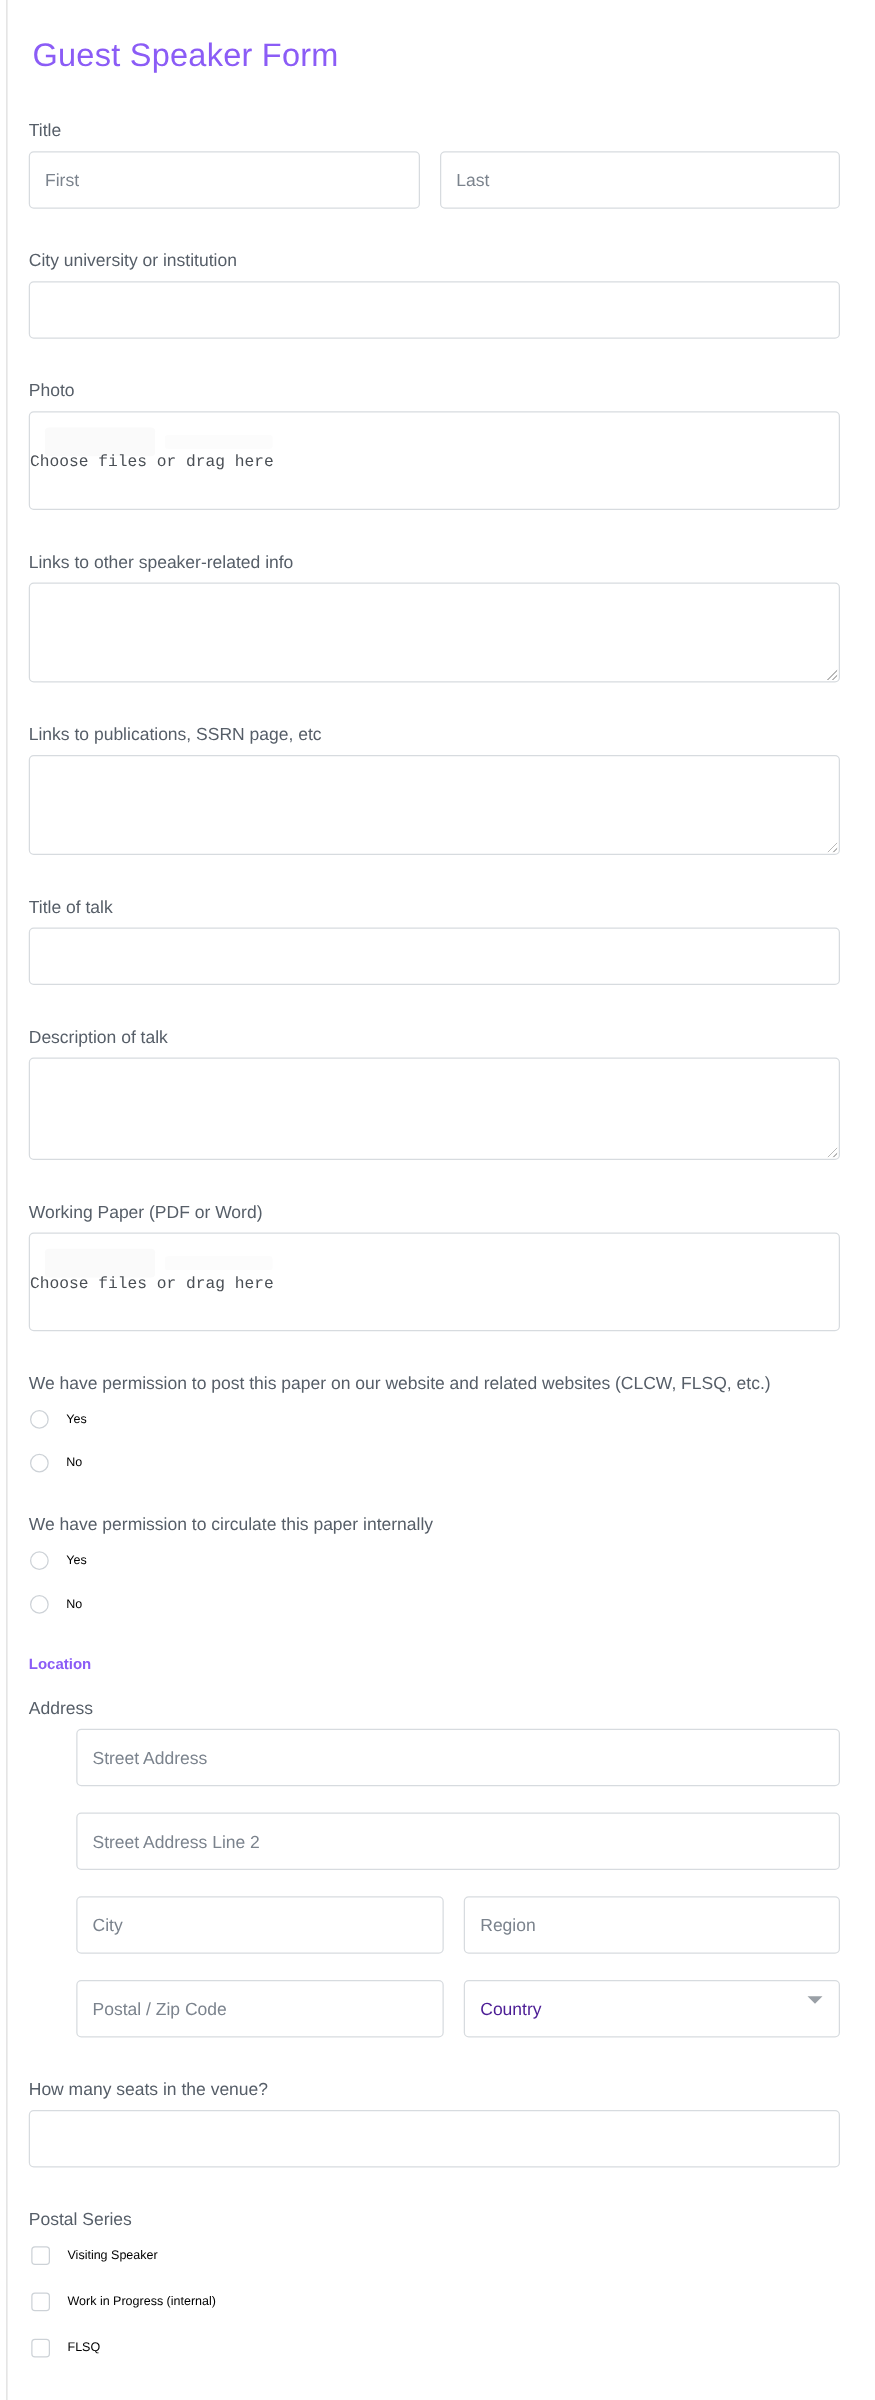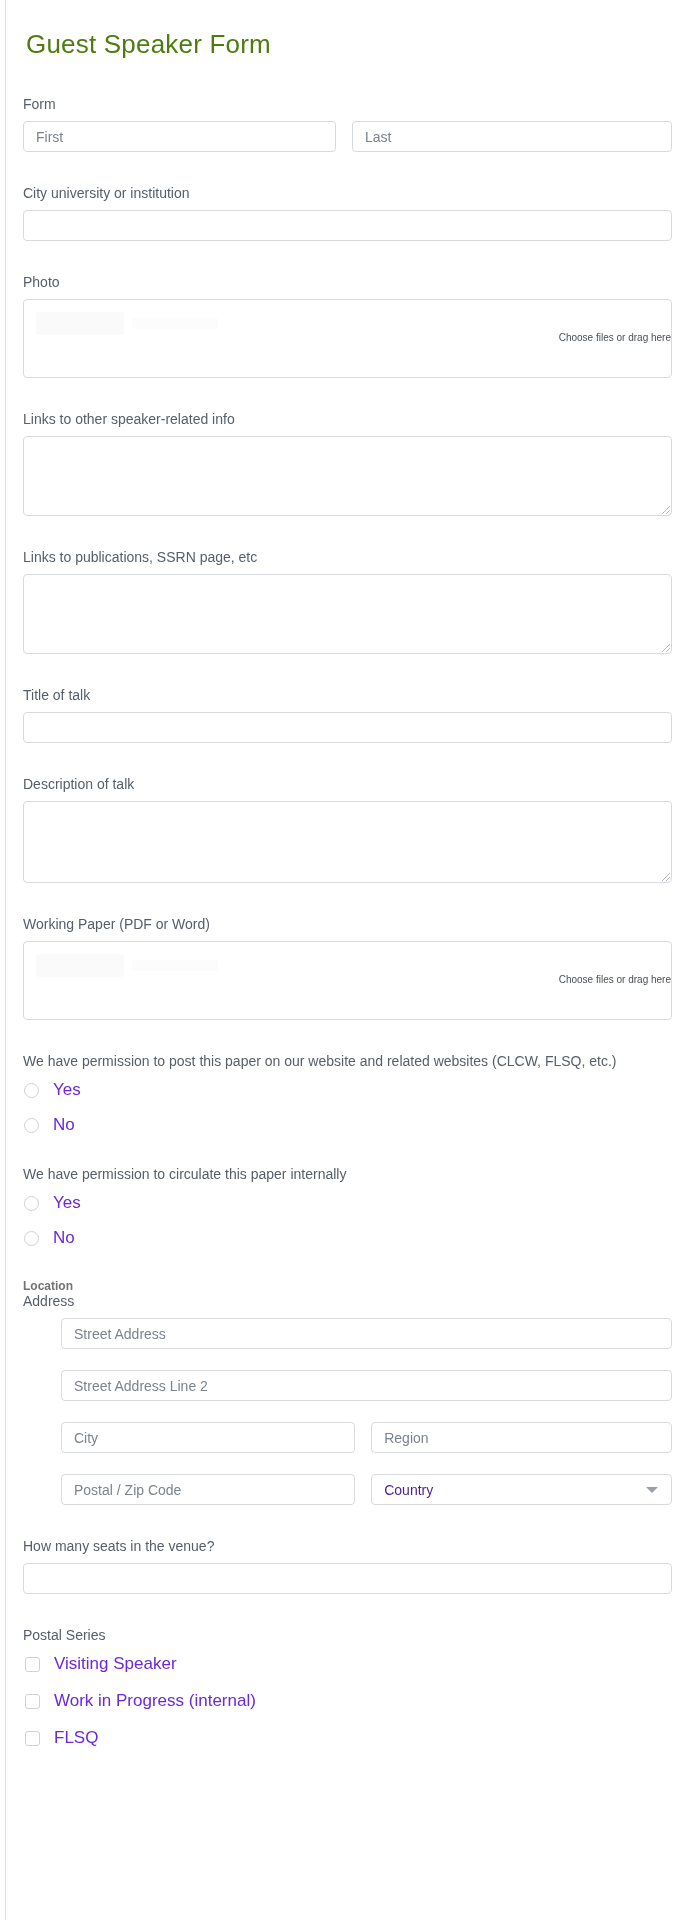--- a/index.html
+++ b/index.html
@@ -16,40 +16,40 @@
     width: 1px;
     background: #dddddd;
   }
   .form-wrap {
     padding: 28px 28px 0 23px;
     width: 700px;
   }
   .form-title {
     font-size: 26px;
     font-weight: 500;
-    color: #4d7c0f;
+    color: #8b5cf6;
     letter-spacing: 0.2px;
     line-height: 32px;
     margin-left: 3px;
     margin-bottom: 36px;
   }
   .q { margin-bottom: 33px; }
   .q-label {
     display: block;
     font-size: 14px;
     line-height: 17px;
     color: #565e68;
     margin-bottom: 8px;
   }
   .row2 { display: flex; gap: 16px; }
   .col1 { width: 313px; }
   .col2 { width: 320px; border-radius: 15px; }
   input.text, .select-box {
     width: 100%;
-    height: 31px;
+    height: 46px;
     border: 1px solid #d7dbdf;
     border-radius: 4px;
     background: #fff;
     padding: 0 12px;
     font-family: "Liberation Sans", "DejaVu Sans", sans-serif;
     font-size: 14px;
     color: #333;
     outline: none;
   }
   input.text::placeholder { color: #7b838d; opacity: 1; }
@@ -81,24 +81,25 @@
     height: 79px;
     border: 1px solid #d7dbdf;
     border-radius: 4px;
     background: #fff;
     cursor: pointer;
   }
   .upload-hint {
     position: absolute;
     left: 0; right: 0;
     top: 32px;
-    text-align: right;
-    font-size: 10px;
+    text-align: left;
+    font-size: 13px;
     font-weight: 500;
     color: #4a4f55;
+    font-family: Liberation Mono, monospace;
   }
   .ghost-btn {
     position: absolute;
     left: 12px; top: 12px;
     width: 88px; height: 23px;
     background: #fafafa;
     border-radius: 3px;
   }
   .ghost-line {
     position: absolute;
@@ -127,27 +128,28 @@
   .checkbox {
     width: 15px; height: 15px;
     border: 1px solid #cdd2d7;
     border-radius: 3px;
     background: #fff;
     margin-left: 2px;
     flex: 0 0 auto;
   }
   .opt-label {
     margin-left: 14px;
-    font-size: 17px;
-    color: #6d28d9;
+    font-size: 10px;
+    color: #000000;
   }
   .section-heading {
     font-size: 12px;
     font-weight: 700;
-    color: #737373;
+    color: #8b5cf6;
+    margin-bottom: 20px;
   }
   .addr-row { margin-bottom: 21px; padding-left: 38px; }
   .addr-row:last-child { margin-bottom: 0; }
   .select-box {
     position: relative;
     display: flex;
     align-items: center;
     cursor: pointer;
   }
   .select-value { font-size: 14px; color: #4c1d95; }
@@ -163,21 +165,21 @@
 </head>
 <body>
 
 <div class="page-edge-line"></div>
 
 <div class="form-wrap">
 
   <h1 class="form-title">Guest Speaker Form</h1>
 
   <div class="q">
-    <span class="q-label">Form</span>
+    <span class="q-label">Title</span>
     <div class="row2">
       <div class="col1"><input class="text" type="text" placeholder="First" style=""></div>
       <div class="col2"><input class="text" type="text" placeholder="Last" style=""></div>
     </div>
   </div>
 
   <div class="q">
     <span class="q-label">City university or institution</span>
     <input class="text" type="text" style="">
   </div>

